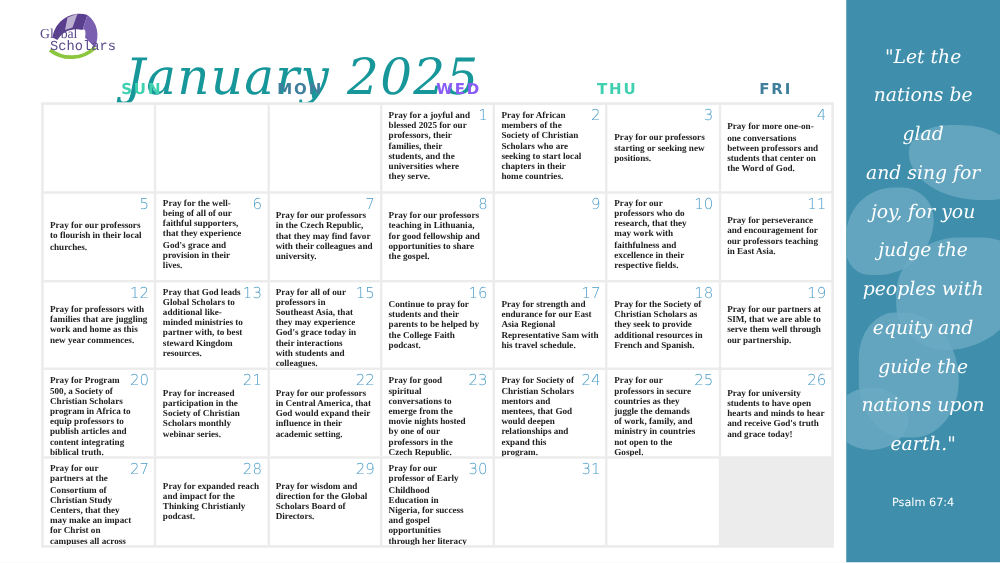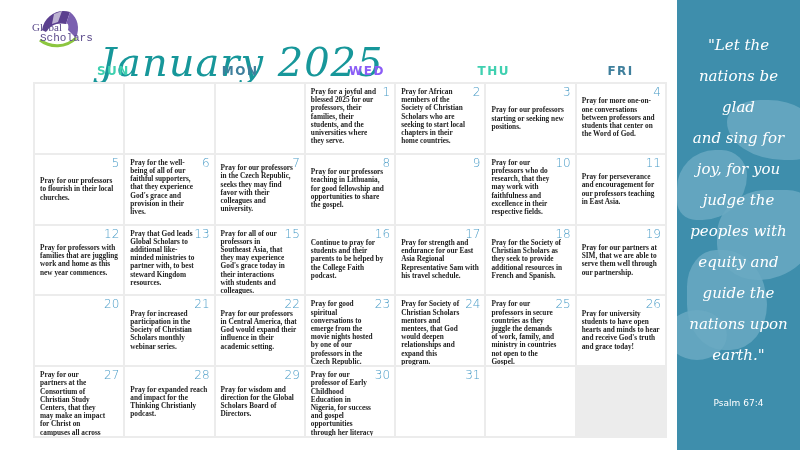--- a/index.html
+++ b/index.html
@@ -78,21 +78,21 @@
     <div class="cell">
       <div class="num">5</div>
       <div class="txt">Pray for our professors to flourish in their local churches.</div>
     </div>
     <div class="cell">
       <div class="num">6</div>
       <div class="txt top">Pray for the well-being of all of our faithful supporters, that they experience God's grace and provision in their lives.</div>
     </div>
     <div class="cell">
       <div class="num">7</div>
-      <div class="txt">Pray for our professors in the Czech Republic, seeks they may find favor with their colleagues and university.</div>
+      <div class="txt">Pray for our professors in the Czech Republic, that they may find favor with their colleagues and university.</div>
     </div>
     <div class="cell">
       <div class="num">8</div>
       <div class="txt">Pray for our professors teaching in Lithuania, for good fellowship and opportunities to share the gospel.</div>
     </div>
     <div class="cell">
       <div class="num">9</div>
     </div>
     <div class="cell">
       <div class="num">10</div>
@@ -125,20 +125,21 @@
     <div class="cell">
       <div class="num">18</div>
       <div class="txt">Pray for the Society of Christian Scholars as they seek to provide additional resources in French and Spanish.</div>
     </div>
     <div class="cell">
       <div class="num">19</div>
       <div class="txt">Pray for our partners at SIM, that we are able to serve them well through our partnership.</div>
     </div>
     <div class="cell">
       <div class="num">20</div>
+      <div class="txt top">Pray for Program 500, a Society of Christian Scholars program in Africa to equip professors to publish articles and content integrating biblical truth.</div>
     </div>
     <div class="cell">
       <div class="num">21</div>
       <div class="txt">Pray for increased participation in the Society of Christian Scholars monthly webinar series.</div>
     </div>
     <div class="cell">
       <div class="num">22</div>
       <div class="txt">Pray for our professors in Central America, that God would expand their influence in their academic setting.</div>
     </div>
     <div class="cell">

